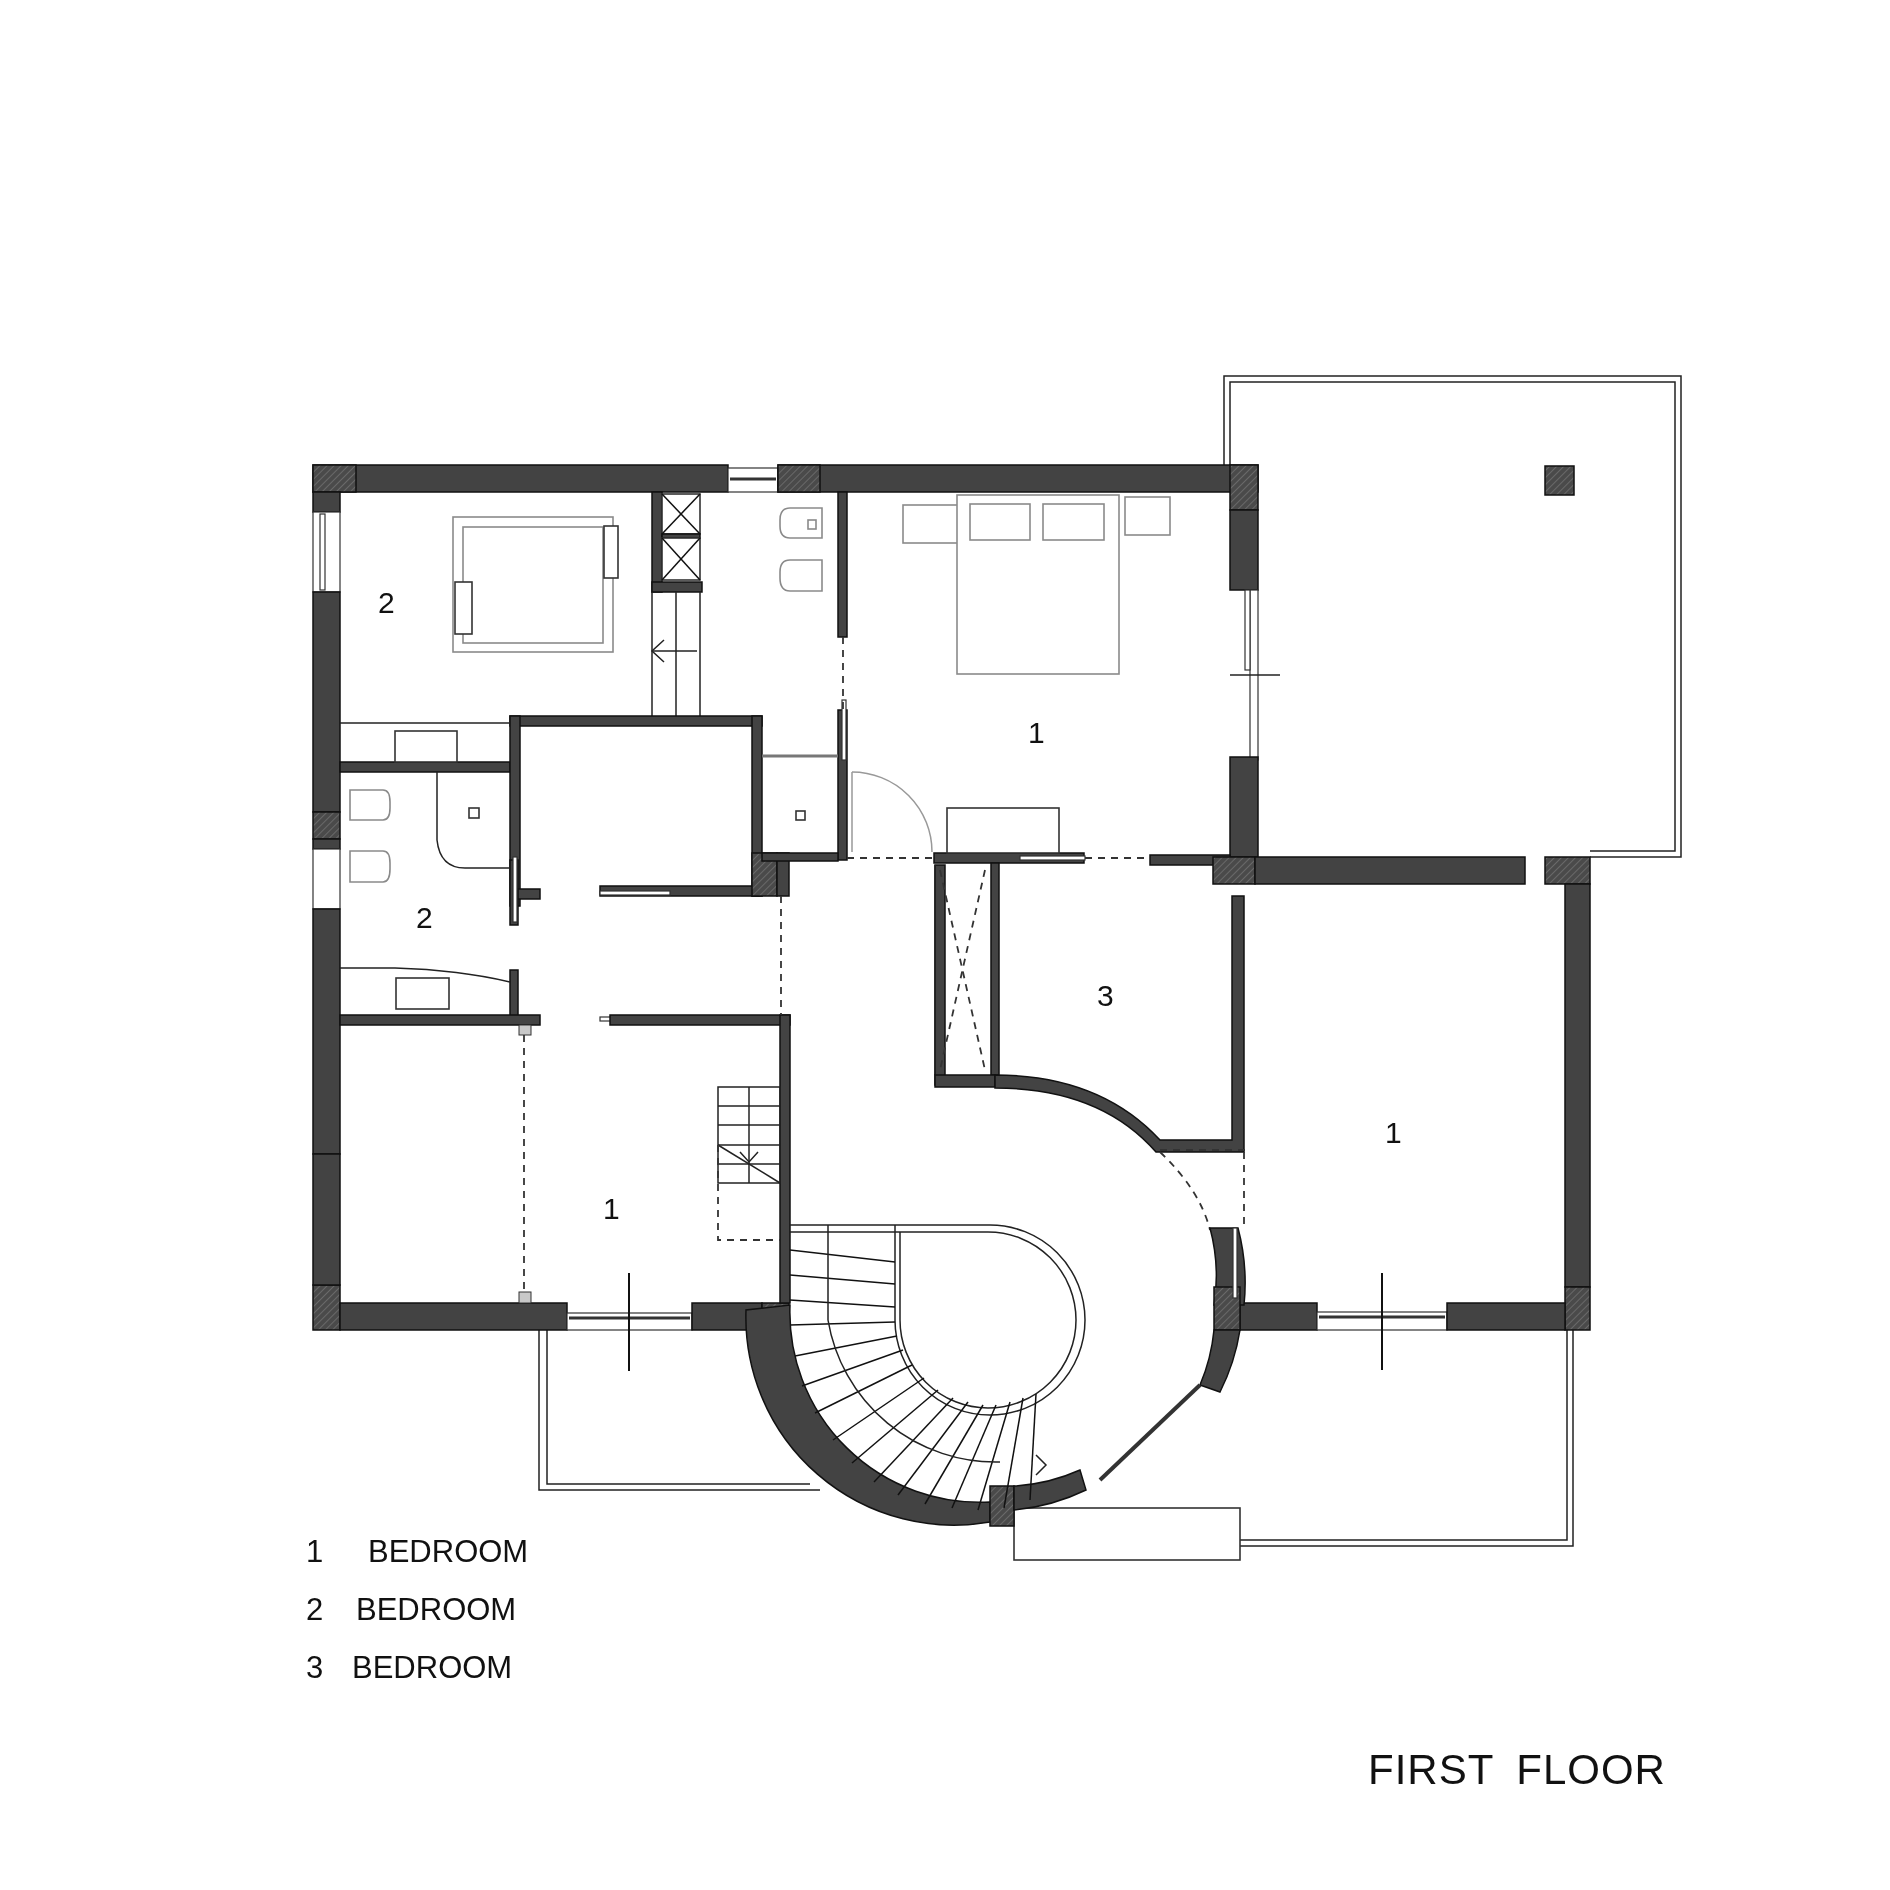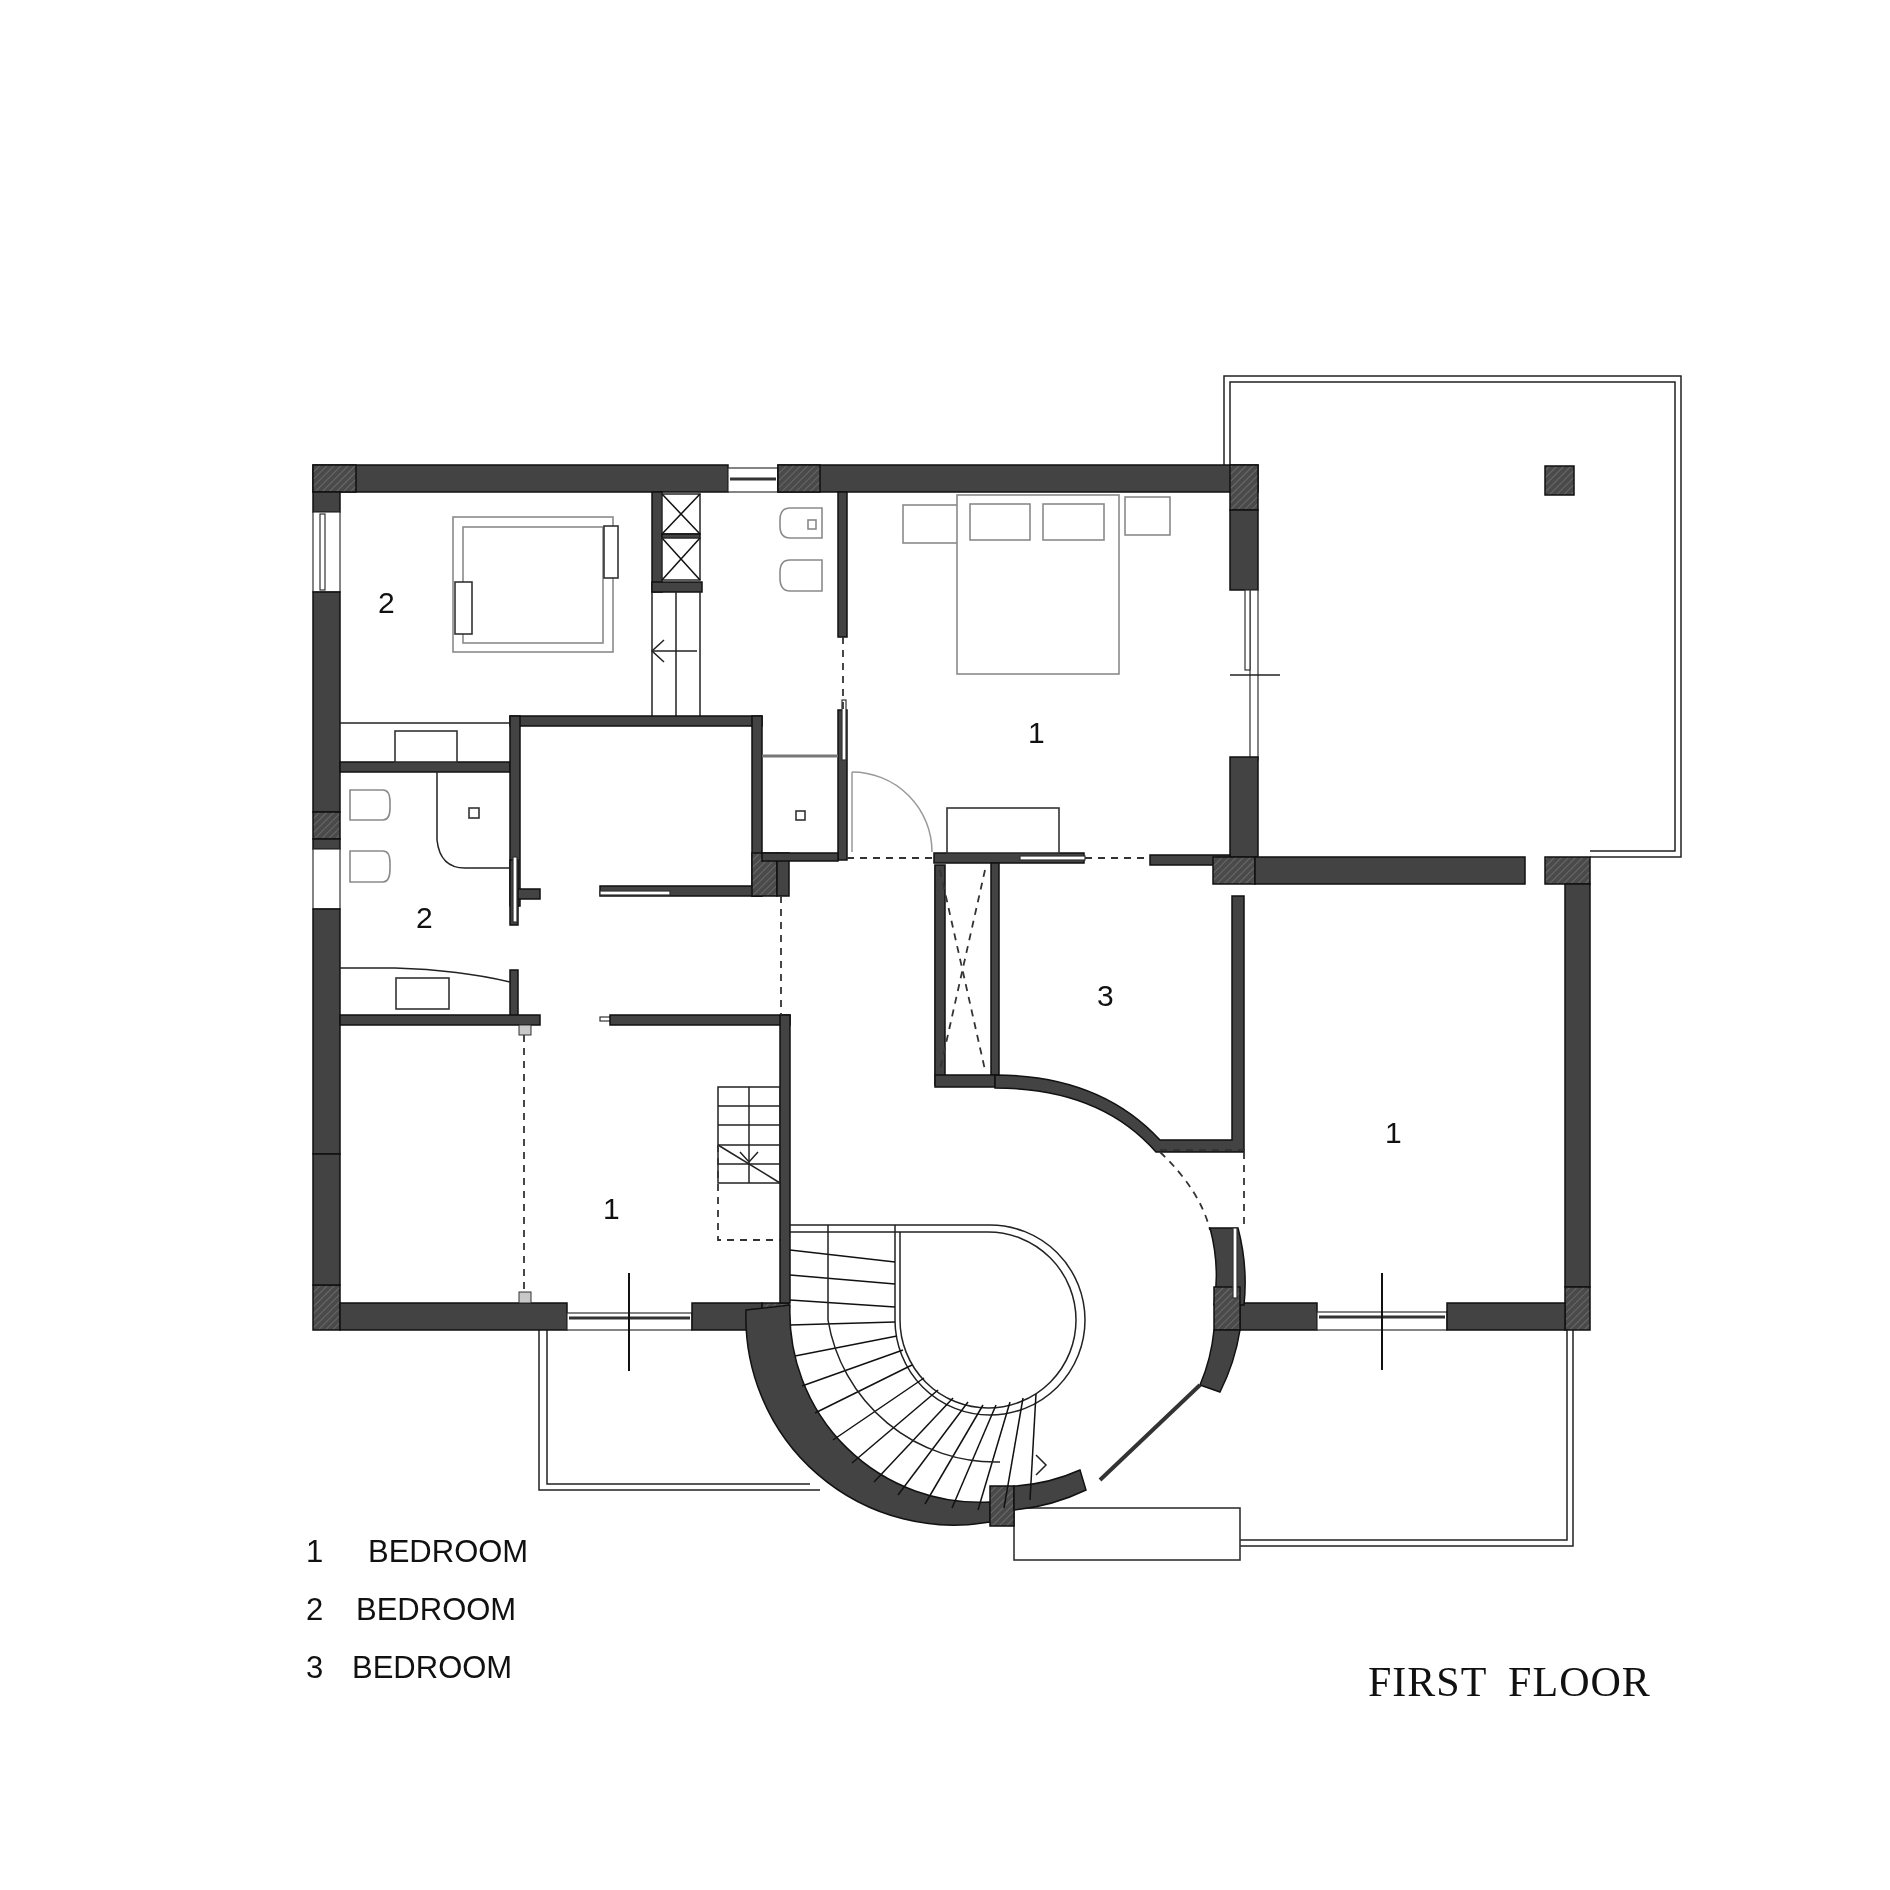--- a/index.html
+++ b/index.html
@@ -10,21 +10,21 @@
   .thin { fill:none; stroke:#222; stroke-width:1.5; }
   .furn { fill:#fff; stroke:#8a8a8a; stroke-width:1.6; }
   .furnd { fill:#fff; stroke:#333; stroke-width:1.6; }
   .dash { fill:none; stroke:#333; stroke-width:1.8; stroke-dasharray:7 6; }
   .glass { fill:#fff; stroke:#333; stroke-width:1.2; }
   .room-num { font-family:"Liberation Sans", sans-serif; font-size:30px; fill:#111; }
   .legend { position:absolute; left:300px; top:1534px; font-family:"Liberation Sans", sans-serif; font-size:31px; color:#111; }
   .legend-row { position:relative; height:58px; }
   .legend-num { position:absolute; left:6px; }
   .legend-label { position:absolute; left:68px; }
-  .title { position:absolute; left:1368px; top:1658px; font-family:Liberation Serif, serif; font-size:42px; letter-spacing:1px; color:#111; word-spacing:10px; }
+  .title { position:absolute; left:1368px; top:1746px; font-family:Liberation Sans, sans-serif; font-size:42px; letter-spacing:1px; color:#111; word-spacing:10px; }
 </style>
 </head>
 <body>
 
 <svg id="plan" viewBox="0 0 1890 1890" xmlns="http://www.w3.org/2000/svg">
   <defs>
     <pattern id="hatch" width="5" height="5" patternUnits="userSpaceOnUse" patternTransform="rotate(45)">
       <rect width="5" height="5" fill="#4a4a4a"></rect>
       <line x1="0" y1="0" x2="0" y2="5" stroke="#777" stroke-width="1.4"></line>
     </pattern>

